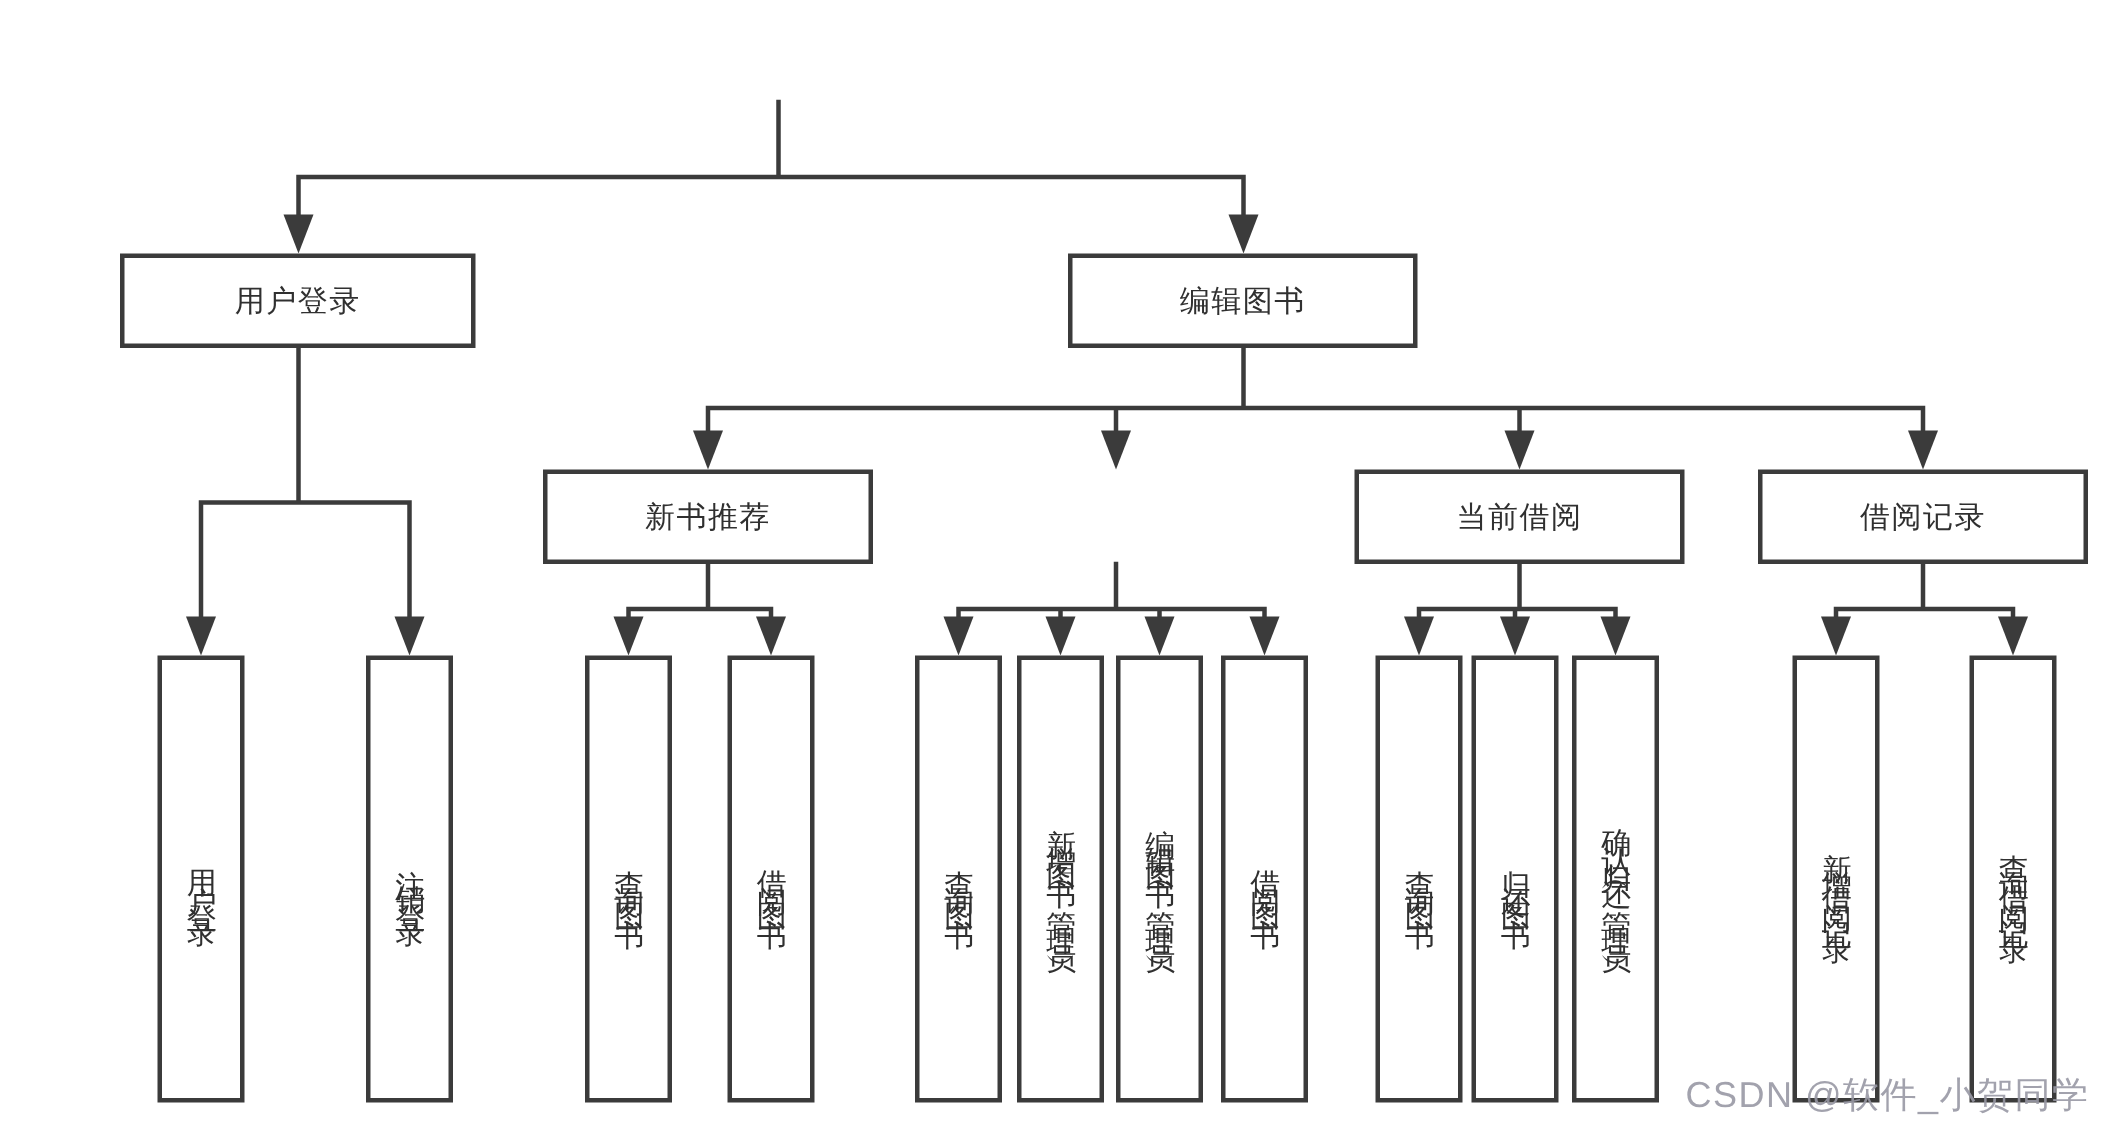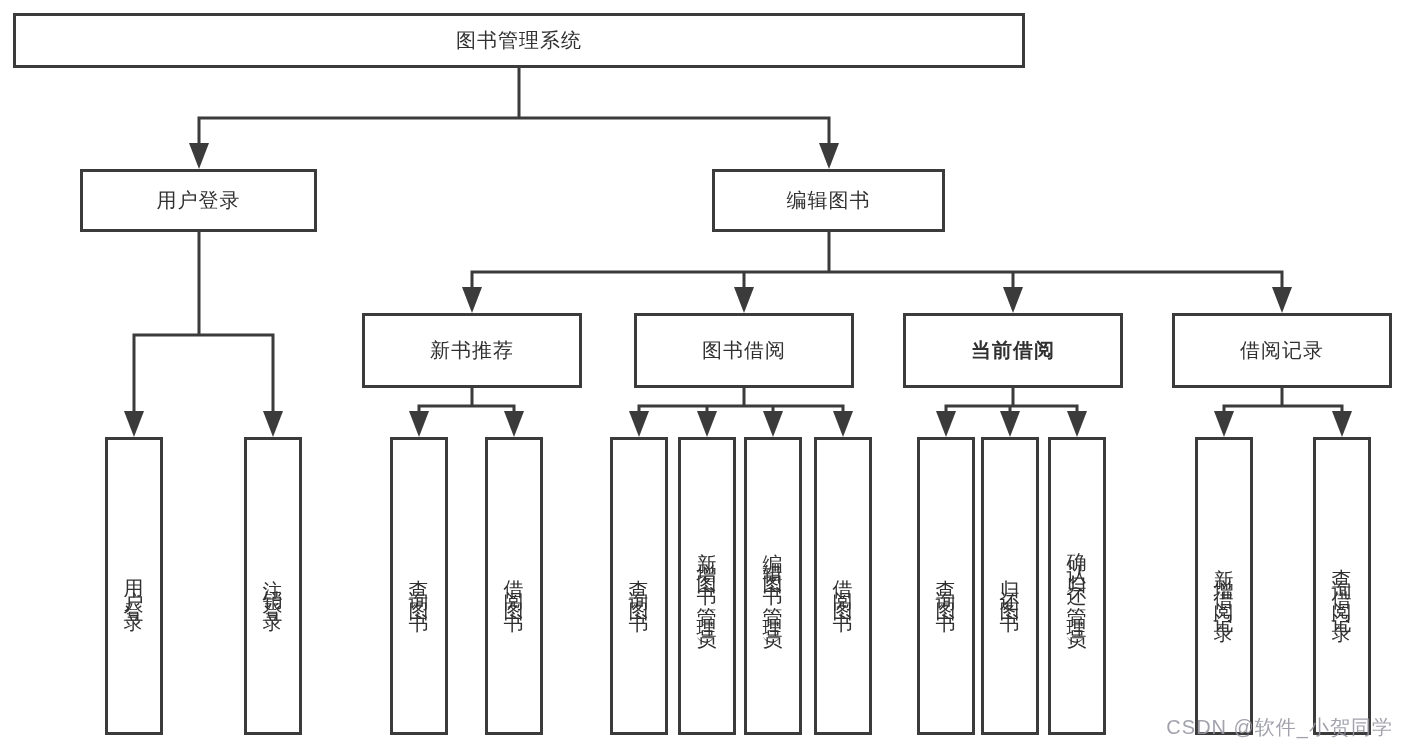--- a/index.html
+++ b/index.html
@@ -43,27 +43,27 @@
     text-orientation: mixed;
     font-size: 20px;
     letter-spacing: 11px;
     line-height: 1;
     white-space: nowrap;
   }
   
   .root  { left: 13px;  top: 13px;  width: 1012px; height: 55px; }
   .l2a   { left: 80px;  top: 169px; width: 237px;  height: 63px; }
   .l2b   { left: 712px; top: 169px; width: 233px;  height: 63px; }
-  .l3    { top: 313px; width: 220px; height: 75px; }
+  .l3    { top: 313px; width: 220px; height: 63px; }
   .l4    { top: 437px; width: 58px;  height: 298px; }
   .watermark {
     position: absolute;
     right: 12px;
     top: 714px;
-    font-size: 20px;
+    font-size: 24px;
     letter-spacing: 1px;
     color: rgba(152, 152, 164, 0.9);
     z-index: 5;
     white-space: nowrap;
   }
 </style>
 </head>
 <body>
 
 <div class="canvas">
@@ -101,38 +101,32 @@
       <polygon points="763,411 783,411 773,437"></polygon>
       <polygon points="833,411 853,411 843,437"></polygon>
       <polygon points="936,411 956,411 946,437"></polygon>
       <polygon points="1000,411 1020,411 1010,437"></polygon>
       <polygon points="1067,411 1087,411 1077,437"></polygon>
       <polygon points="1214,411 1234,411 1224,437"></polygon>
       <polygon points="1332,411 1352,411 1342,437"></polygon>
     </g>
   </svg>
 
-  <div class="node hbox root">
-    <span>图书管理系统</span>
-  </div>
 
   <div class="node hbox l2a">
     <span>用户登录</span>
   </div>
   <div class="node hbox l2b">
     <span>编辑图书</span>
   </div>
 
   <div class="node hbox l3" style="left:362px;">
     <span>新书推荐</span>
   </div>
-  <div class="node hbox l3" style="left:634px;">
-    <span>图书借阅</span>
-  </div>
-  <div class="node hbox l3" style="left:903px;font-weight:bold;">
+  <div class="node hbox l3" style="left:903px;">
     <span>当前借阅</span>
   </div>
   <div class="node hbox l3" style="left:1172px;text-align:right;">
     <span>借阅记录</span>
   </div>
 
   <div class="node vbox l4" style="left:105px;">
     <span>用户登录</span>
   </div>
   <div class="node vbox l4" style="left:244px;">

